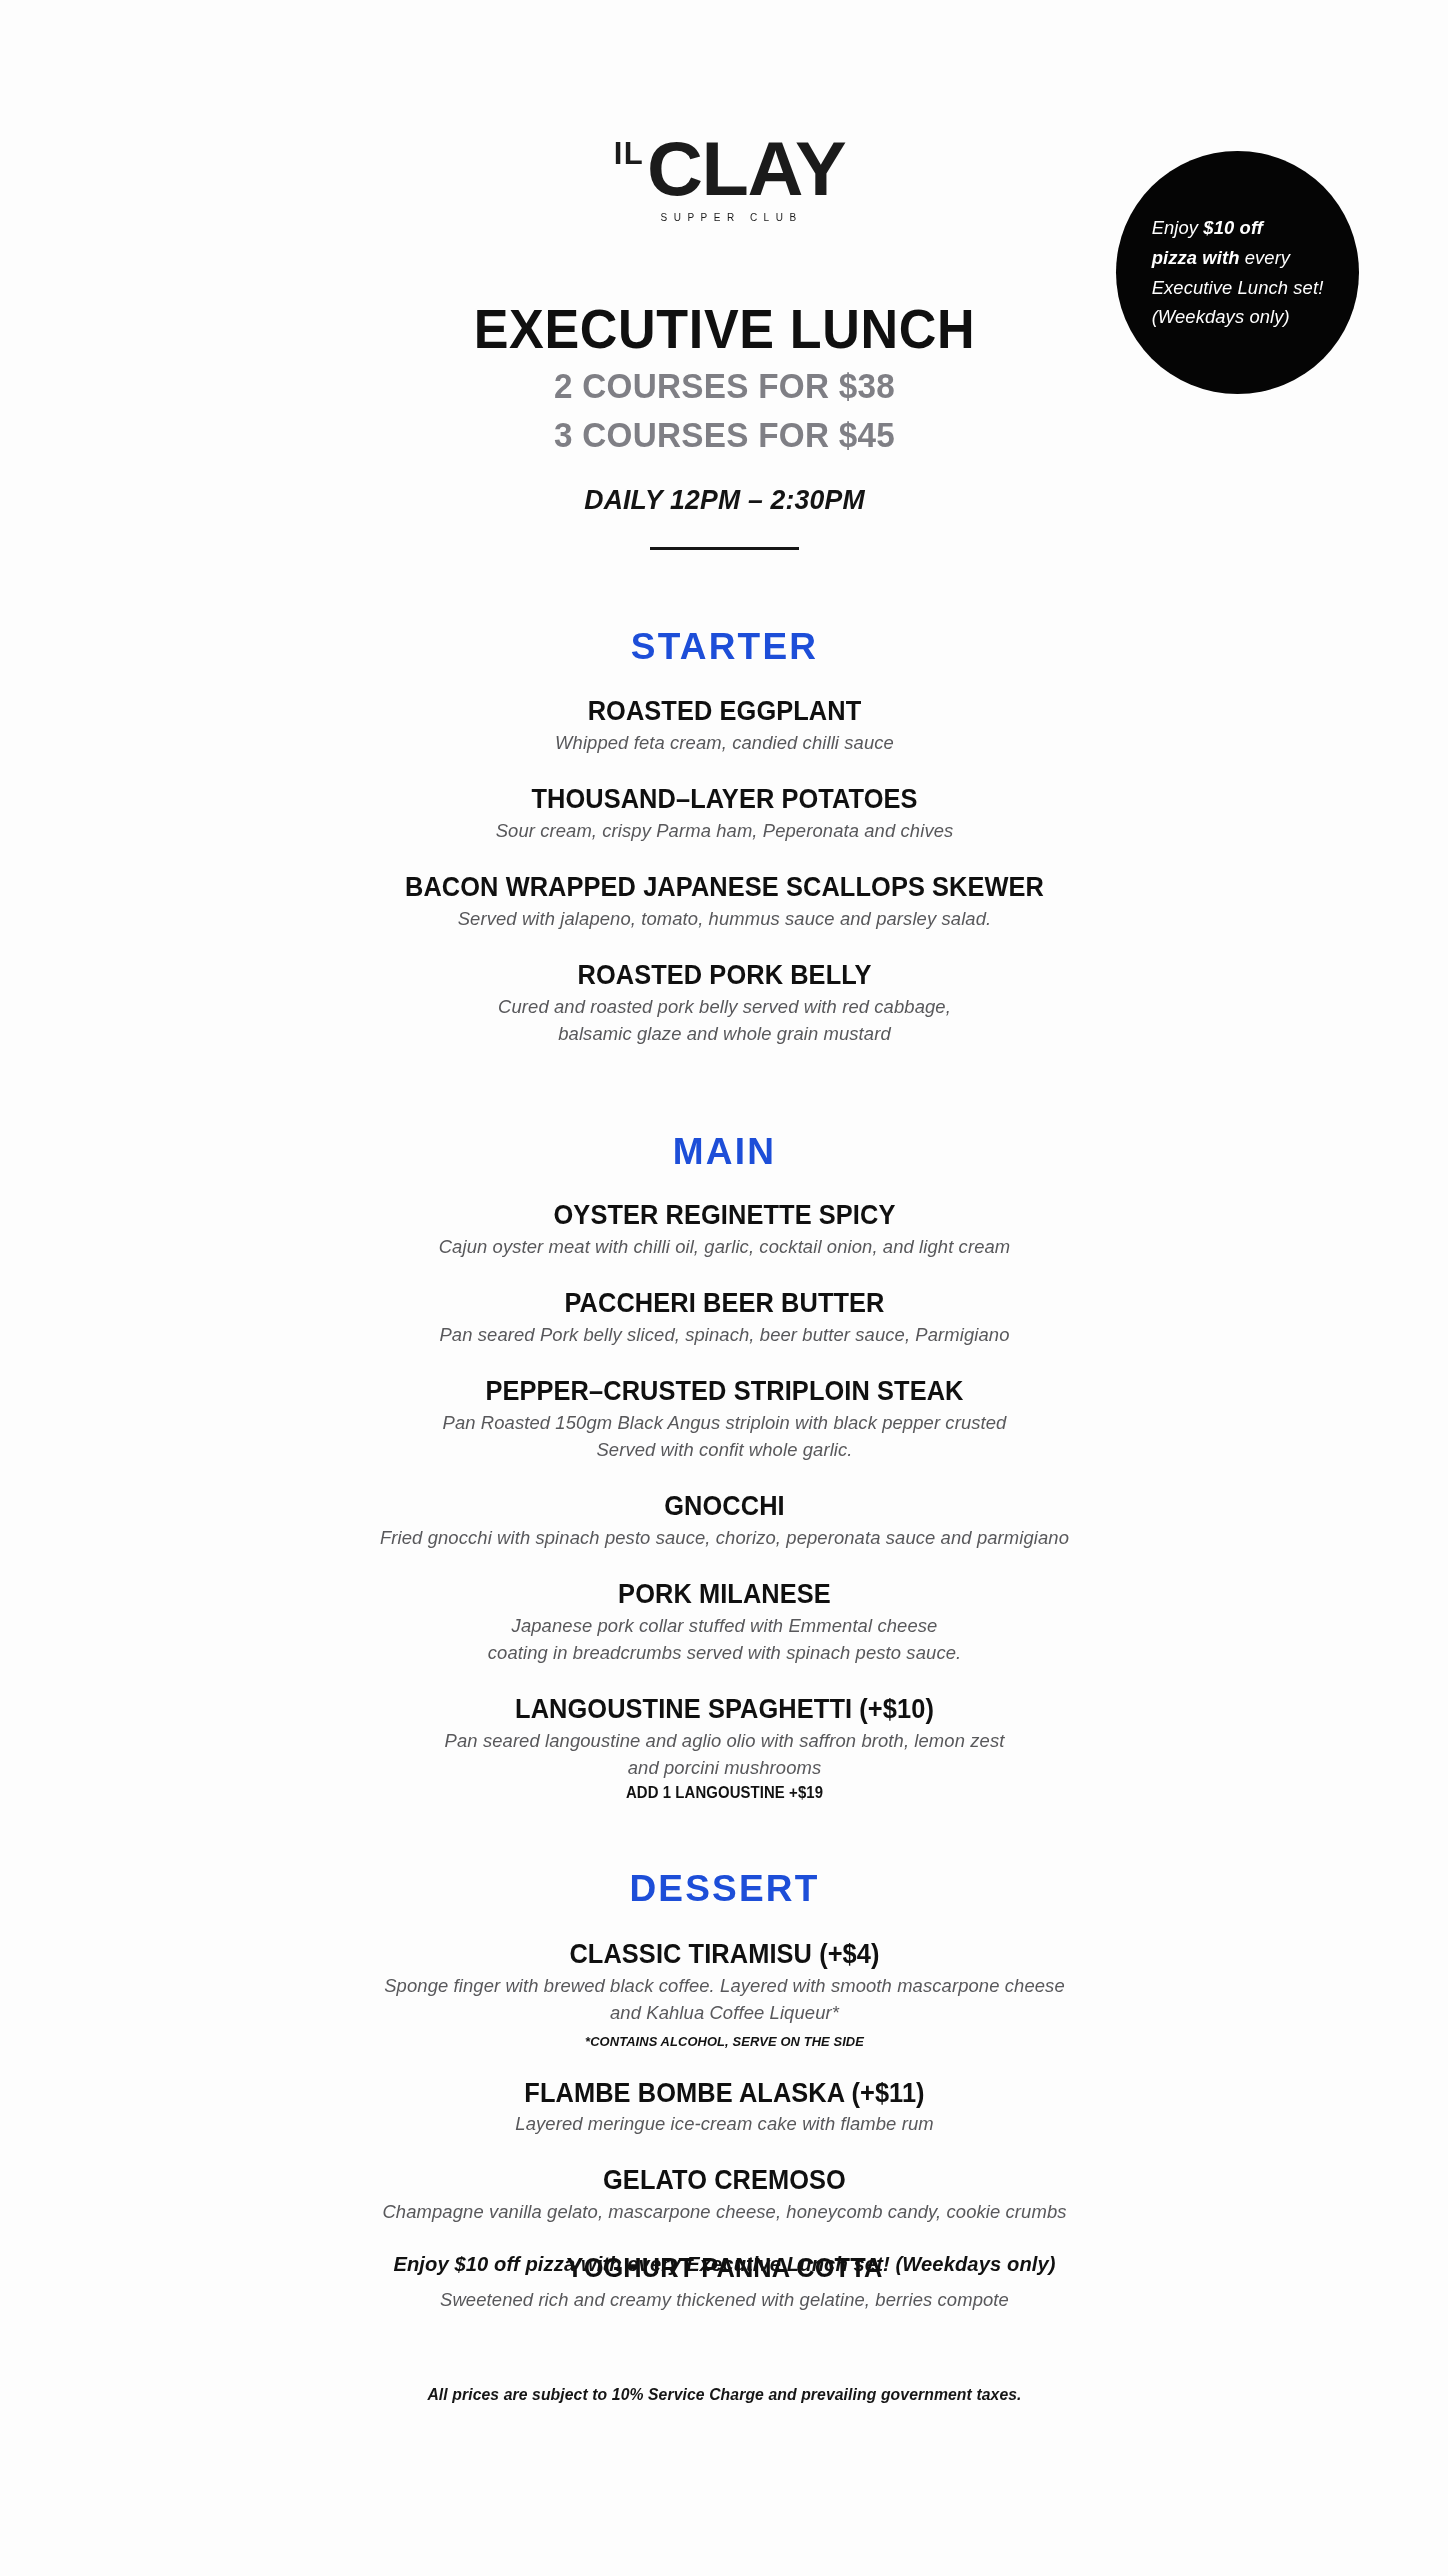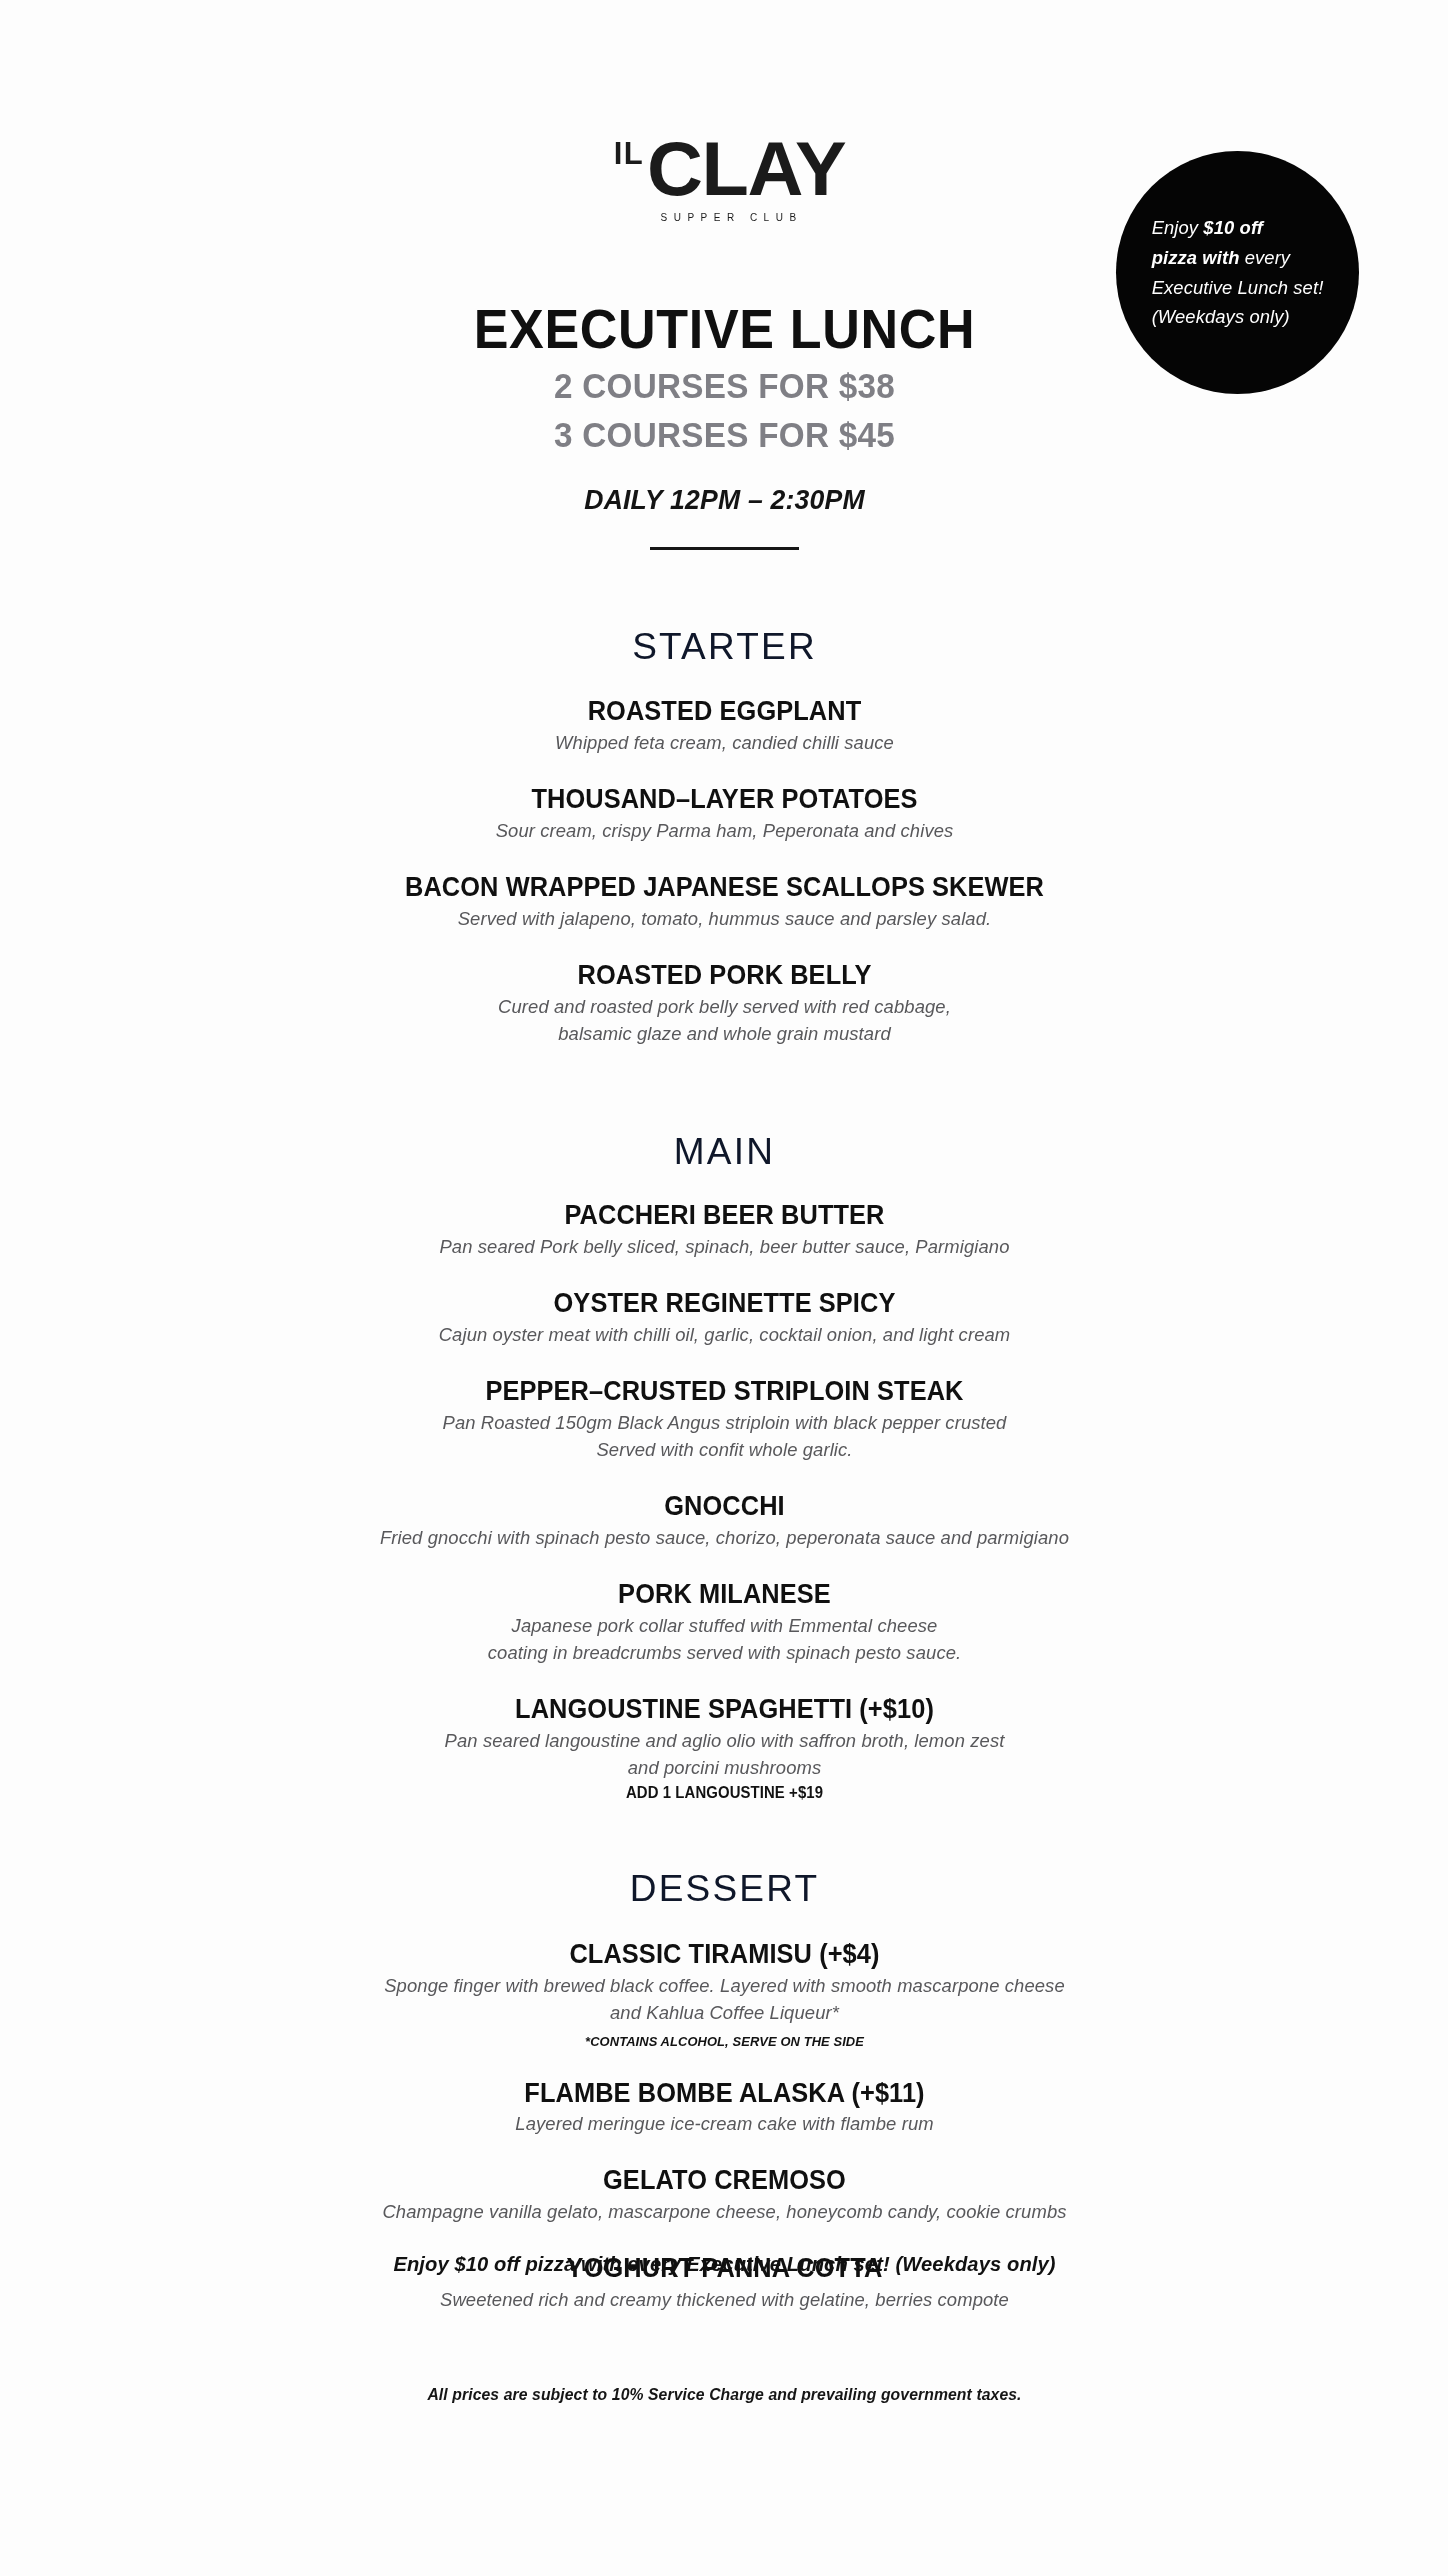--- a/index.html
+++ b/index.html
@@ -137,22 +137,22 @@
     position:absolute;
     left:0; right:0;
     top:627px;
     text-align:center;
   }
 
   .section { margin-bottom:0; }
 
   .section-heading {
     font-size:37px;
-    font-weight:400;
-    color:#0f172a;
+    font-weight:700;
+    color:#1d4ed8;
     letter-spacing:2.2px;
     line-height:1;
     padding-top:1.4px;
   }
   .section-starter  { margin-bottom:30px; }
   .section-main-h   { margin-top:84px; margin-bottom:29px; }
   .section-dessert-h{ margin-top:65px; margin-bottom:31px; }
 
   .item { margin-bottom:26px; }
   .item:last-child { margin-bottom:0; }
@@ -267,26 +267,26 @@
             <div class="item-name">ROASTED PORK BELLY</div>
             <div class="item-desc">Cured and roasted pork belly served with red cabbage,<br>balsamic glaze and whole grain mustard</div>
           </div>
         </div>
     </div>
 
     <div class="section">
       <div class="section-heading section-main-h">MAIN</div>
       <div>
           <div class="item">
+            <div class="item-name">OYSTER REGINETTE SPICY</div>
+            <div class="item-desc">Cajun oyster meat with chilli oil, garlic, cocktail onion, and light cream</div>
+          </div>
+          <div class="item">
             <div class="item-name">PACCHERI BEER BUTTER</div>
             <div class="item-desc">Pan seared Pork belly sliced, spinach, beer butter sauce, Parmigiano</div>
-          </div>
-          <div class="item">
-            <div class="item-name">OYSTER REGINETTE SPICY</div>
-            <div class="item-desc">Cajun oyster meat with chilli oil, garlic, cocktail onion, and light cream</div>
           </div>
           <div class="item">
             <div class="item-name">PEPPER–CRUSTED STRIPLOIN STEAK</div>
             <div class="item-desc">Pan Roasted 150gm Black Angus striploin with black pepper crusted<br>Served with confit whole garlic.</div>
           </div>
           <div class="item">
             <div class="item-name">GNOCCHI</div>
             <div class="item-desc">Fried gnocchi with spinach pesto sauce, chorizo, peperonata sauce and parmigiano</div>
           </div>
           <div class="item">

